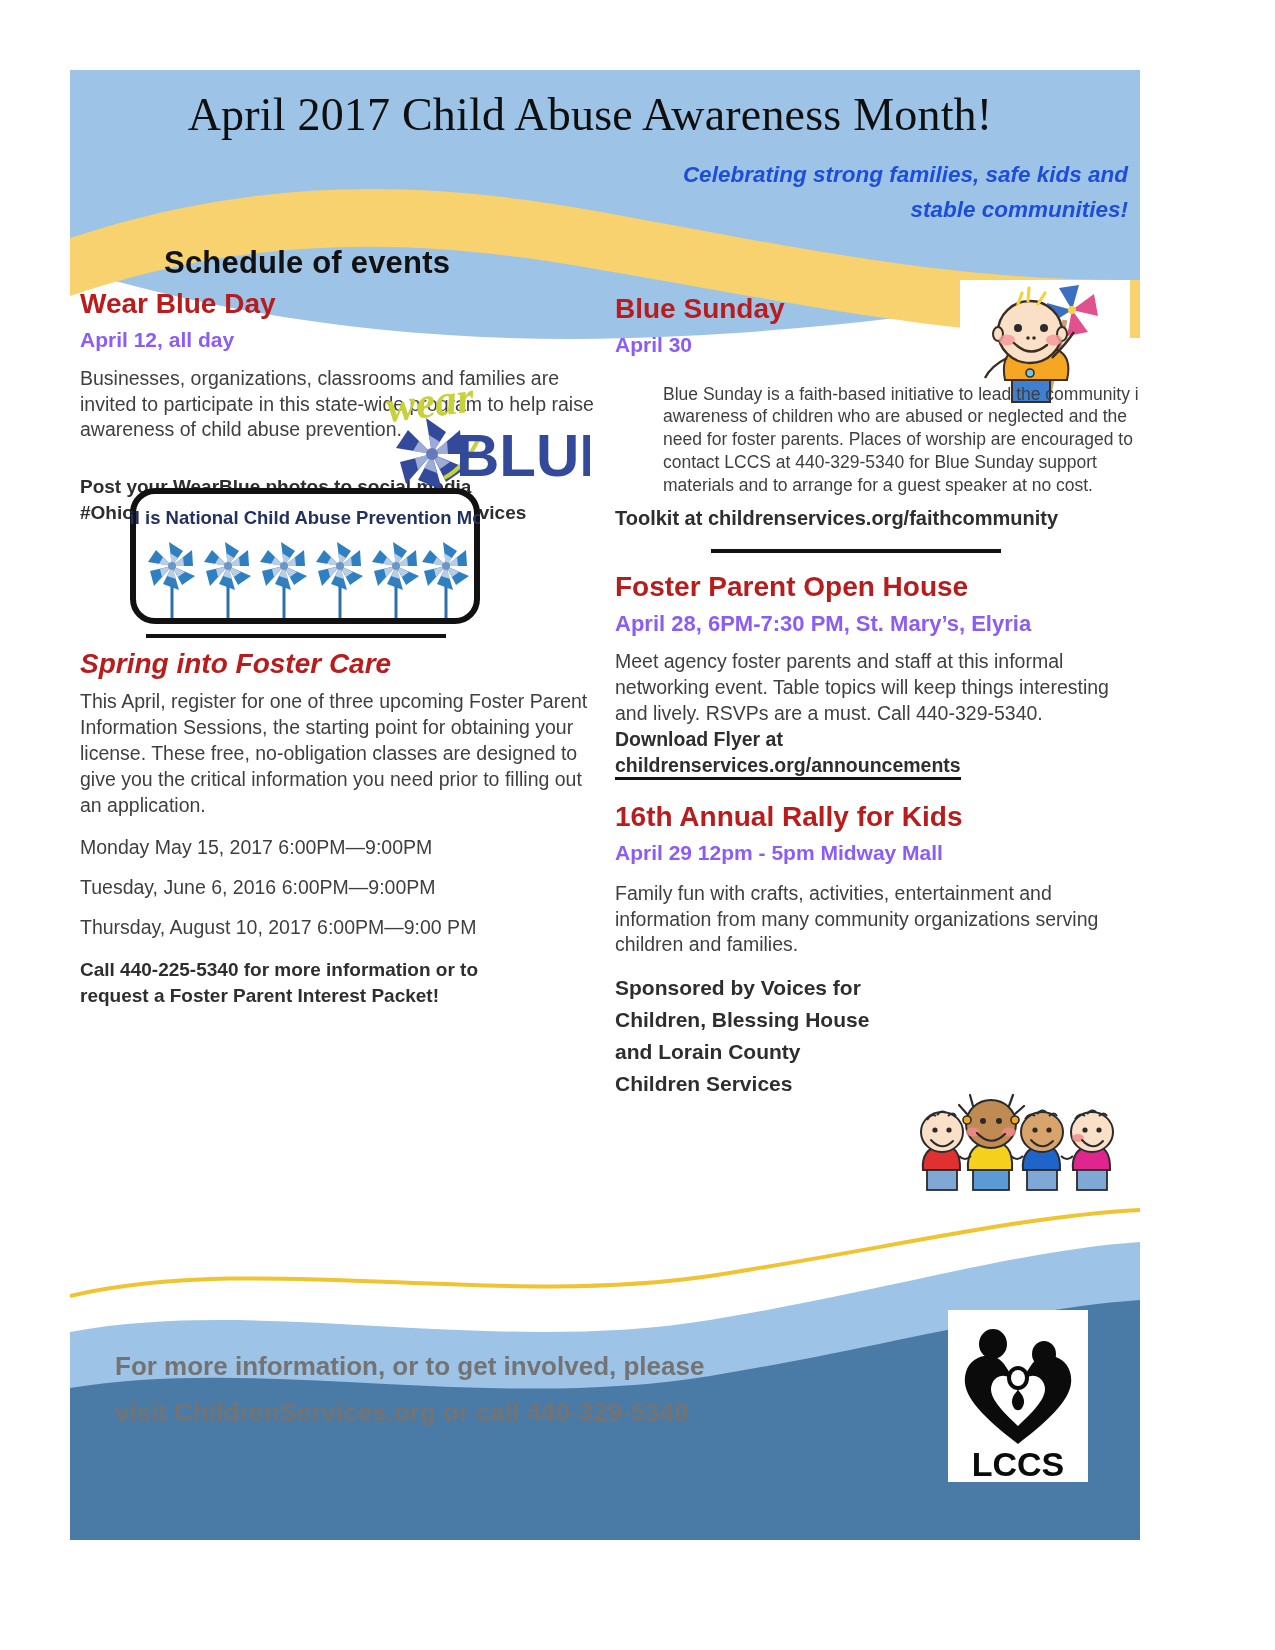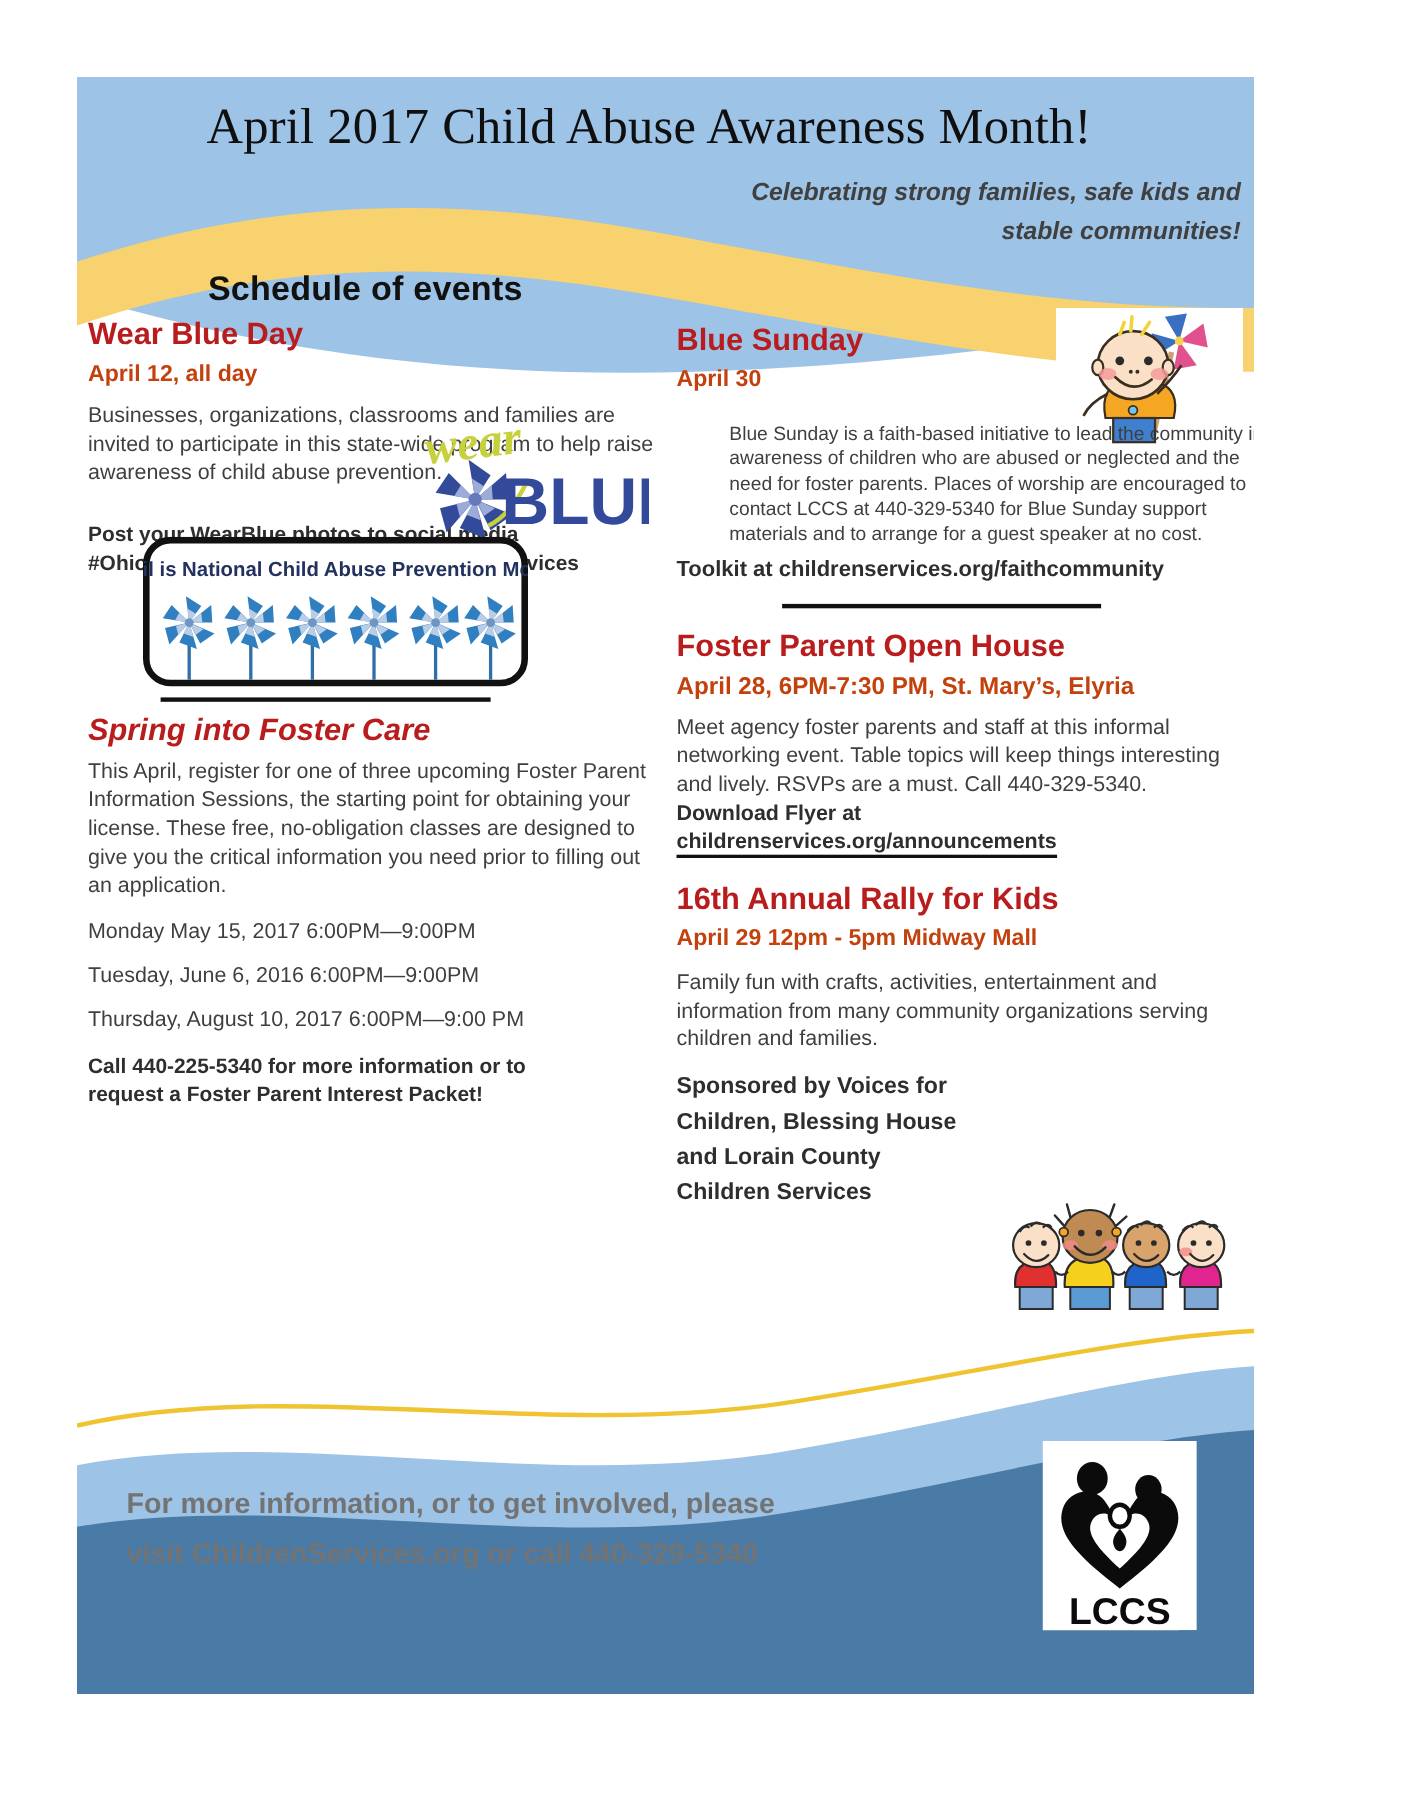--- a/index.html
+++ b/index.html
@@ -65,26 +65,26 @@
     position: absolute;
     right: 12px;
     top: 88px;
     width: 600px;
     text-align: right;
     font-family: "Liberation Sans", sans-serif;
     font-style: italic;
     font-weight: bold;
     font-size: 22.5px;
     line-height: 1.55;
-    color: #404040;
+    color: #1d4ed8;
   }
 
   .schedule-heading {
     position: absolute;
-    left: 119px;
+    left: 94px;
     top: 175px;
     font-size: 31px;
     font-weight: bold;
     color: #111;
     letter-spacing: .2px;
   }
 
   
   .col-left {
     position: absolute;
@@ -104,21 +104,21 @@
     font-weight: bold;
     color: #b91c1c;
     margin: 0 0 8px 0;
     line-height: 1.12;
   }
   .sec-head.italic { font-style: italic; }
 
   .sec-date {
     font-size: 21px;
     font-weight: bold;
-    color: #c2410c;
+    color: #8b5cf6;
     margin: 0 0 12px 0;
     line-height: 1.25;
   }
 
   .body-txt {
     font-size: 19.5px;
     color: #3f3f3f;
     line-height: 1.33;
     margin: 0 0 9px 0;
     font-weight: 300;

